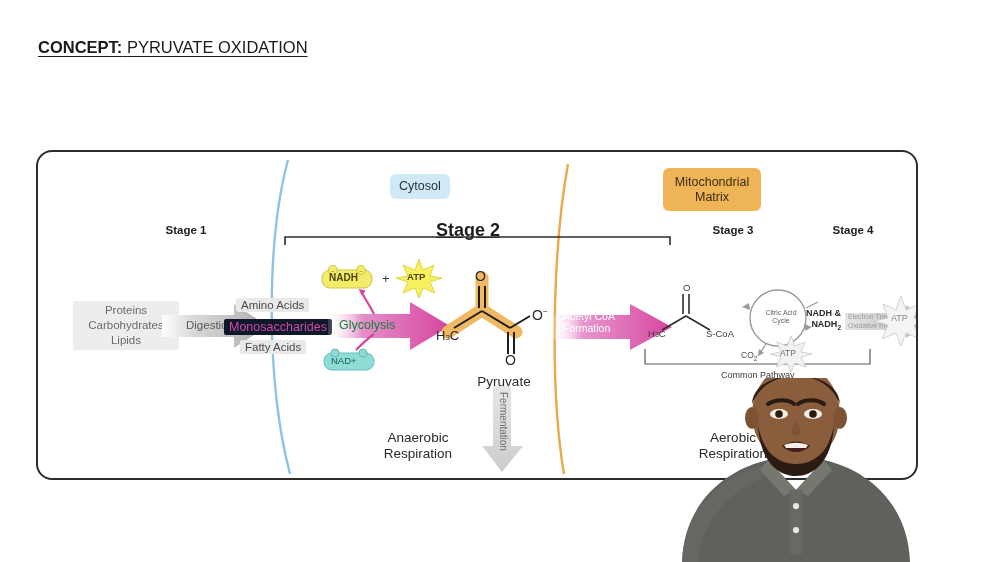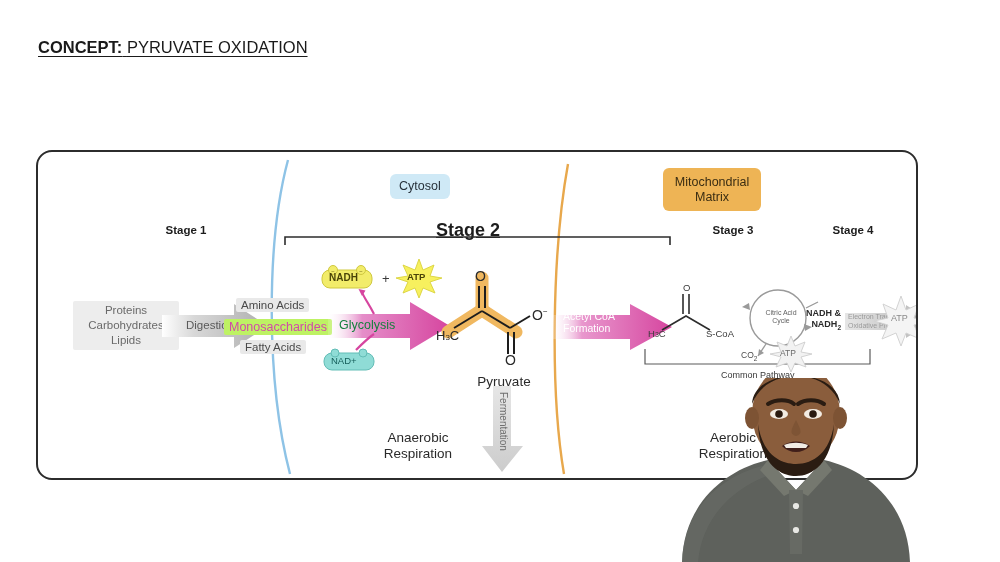--- a/index.html
+++ b/index.html
@@ -58,21 +58,21 @@
     text-align:center; white-space:nowrap;
   }
   .stage.big { font-size:18px;text-decoration:underline; }
 
   
   .chip {
     position:absolute; font-size:11.5px; color:#4a4a4a; white-space:nowrap;
     text-align:center;
   }
   .chip.grey { background:#e9e9e9; padding:1px 5px; border-radius:2px; }
-  .chip.pink { background:#bef264; color:#d14aa8; padding:1px 5px; border-radius:2px; }
+  .chip.pink { background:#0f172a; color:#d14aa8; padding:1px 5px; border-radius:2px; }
 
   .srcbox {
     position:absolute; font-size:11.5px; color:#6a6a6a; line-height:15px;
     text-align:center; background:#ededed; padding:2px 6px; border-radius:2px;
   }
 
   
   .arrow-label {
     position:absolute; font-size:11.5px; white-space:nowrap; color:#5a5a5a;
   }

